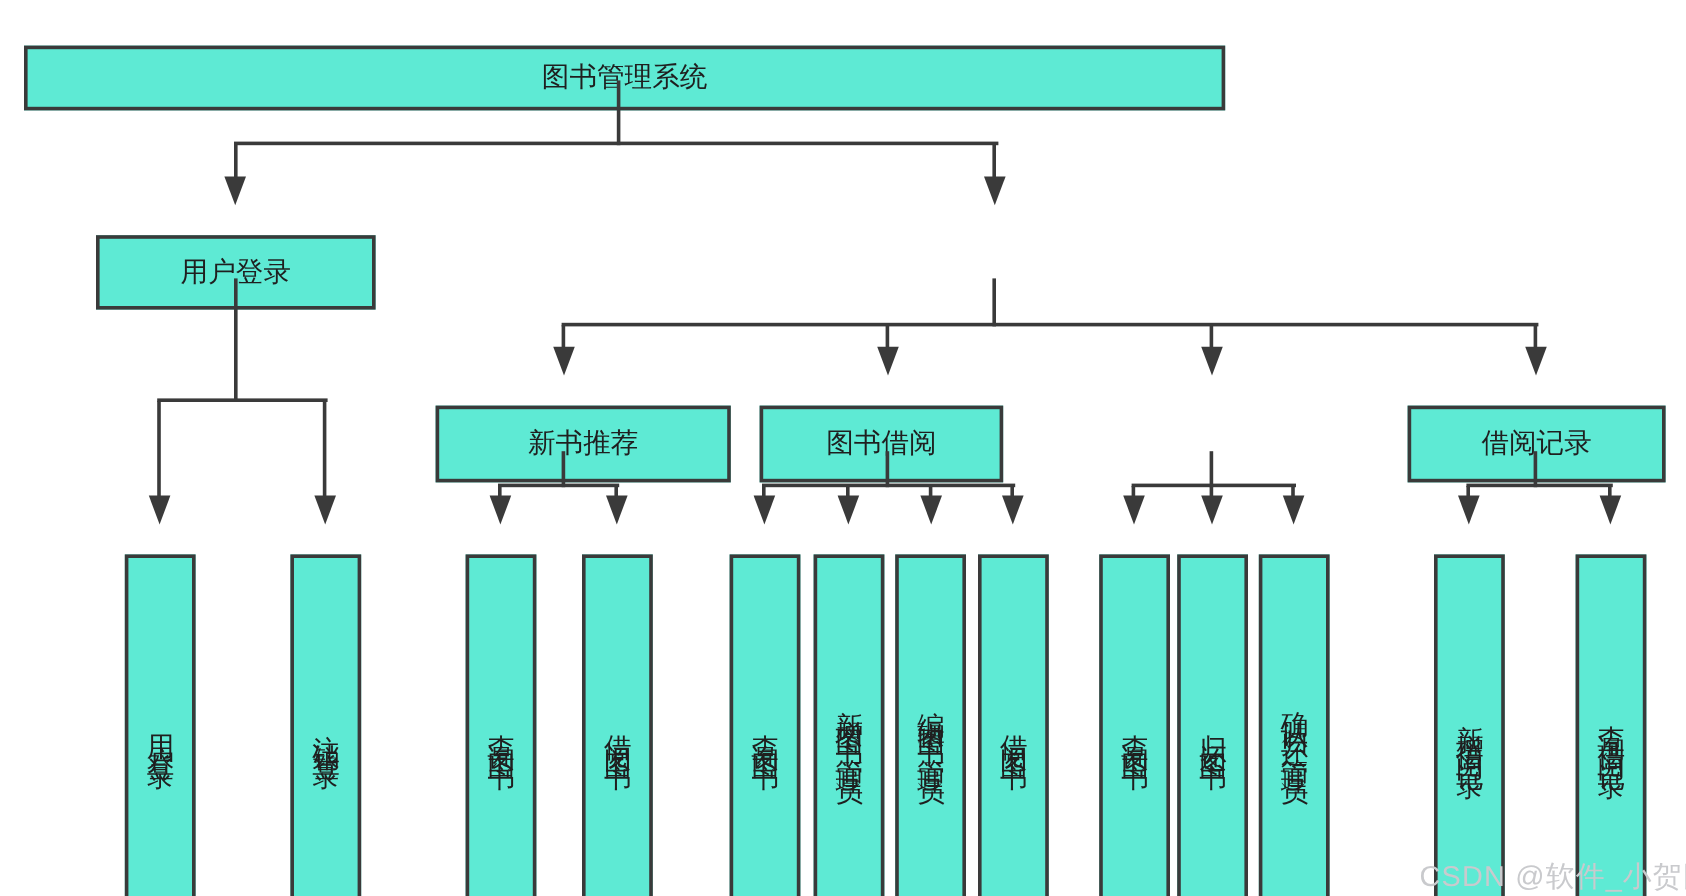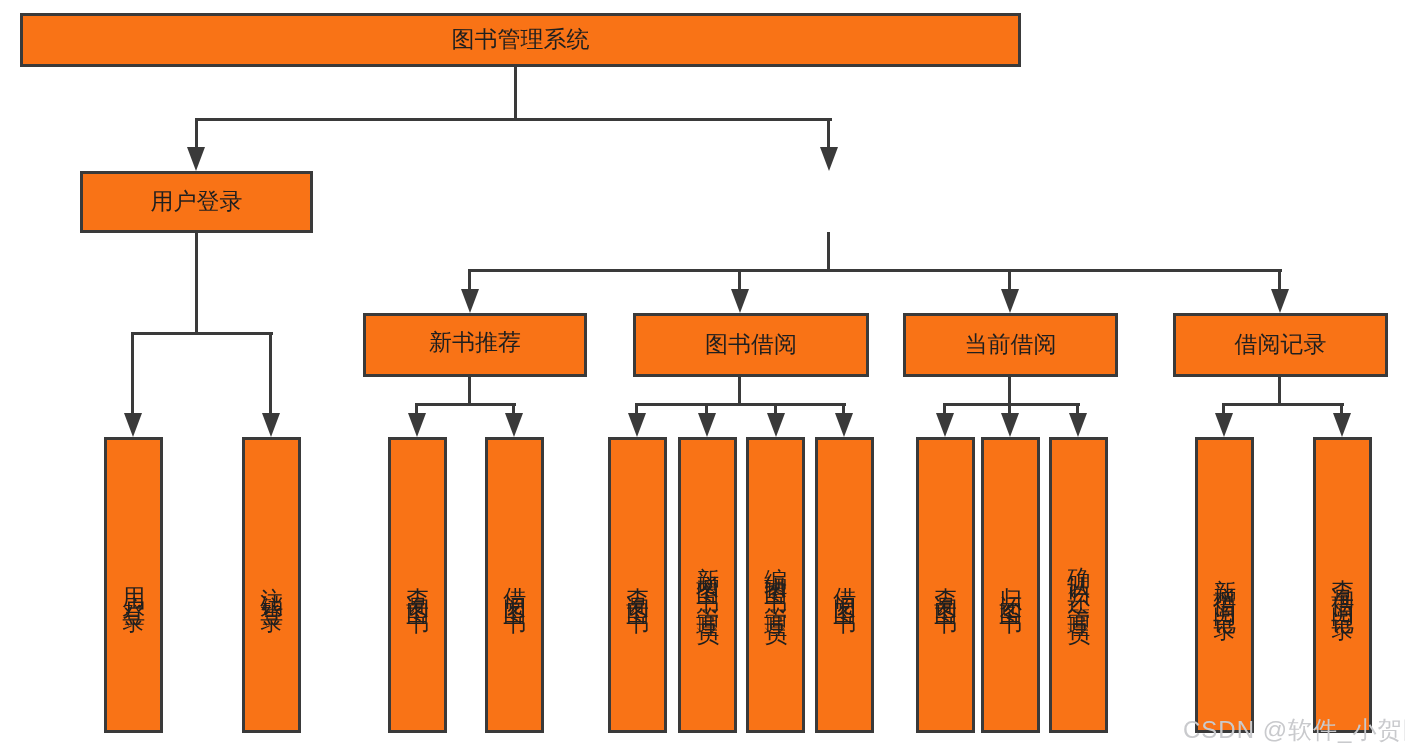--- a/index.html
+++ b/index.html
@@ -5,23 +5,23 @@
   html,body{margin:0;padding:0;background:#fff;}
   .canvas{
     position:relative;width:1405px;height:747px;overflow:hidden;
     background:var(--background,#ffffff);
     color:var(--text,#1f1f1f);
     font-family:"Liberation Sans","DejaVu Sans",sans-serif;
   }
   .box{
     position:absolute;box-sizing:border-box;
     border:3px solid var(--line,#3a3a3a);
-    background:#f97316;
+    background:#5eead4;
     display:flex;align-items:center;justify-content:center;
-    font-size:23px;line-height:1.2;text-align:left;
+    font-size:23px;line-height:1.2;text-align:left;margin-top:25px;
   }
   .vbox{
     writing-mode:vertical-rl;
     text-orientation:mixed;
     letter-spacing:8px;
     font-size:23px;
   }
   .vl{position:absolute;width:3px;background:var(--line,#3a3a3a);}
   .hl{position:absolute;height:3px;background:var(--line,#3a3a3a);}
   .ar{
@@ -63,23 +63,22 @@
   <div class="hl" style="left:468px;top:269px;width:814px;"></div>
   <div class="vl" style="left:468px;top:271px;height:21px;"></div>
   <div class="ar" style="left:461px;top:289px;"></div>
   <div class="vl" style="left:738px;top:271px;height:21px;"></div>
   <div class="ar" style="left:731px;top:289px;"></div>
   <div class="vl" style="left:1008px;top:271px;height:21px;"></div>
   <div class="ar" style="left:1001px;top:289px;"></div>
   <div class="vl" style="left:1278px;top:271px;height:21px;"></div>
   <div class="ar" style="left:1271px;top:289px;"></div>
 
-  <div class="box" style="left:363px;top:313px;width:224px;height:64px;font-family:Liberation Mono, monospace;">新书推荐</div>
-  <div class="box" style="left:633px;top:313px;width:236px;height:64px;">图书借阅</div>
-  <div class="box" style="left:903px;top:313px;width:215px;height:64px;">当前借阅</div>
+  <div class="box" style="left:363px;top:313px;width:246px;height:64px;">新书推荐</div>
+  <div class="box" style="left:633px;top:313px;width:203px;height:64px;">图书借阅</div>
   <div class="box" style="left:1173px;top:313px;width:215px;height:64px;">借阅记录</div>
 
   <div class="vl" style="left:468px;top:376px;height:30px;"></div>
   <div class="hl" style="left:415px;top:403px;width:101px;"></div>
   <div class="vl" style="left:415px;top:405px;height:12px;"></div>
   <div class="ar" style="left:408px;top:413px;"></div>
   <div class="vl" style="left:512px;top:405px;height:12px;"></div>
   <div class="ar" style="left:505px;top:413px;"></div>
 
   <div class="vl" style="left:738px;top:376px;height:30px;"></div>

